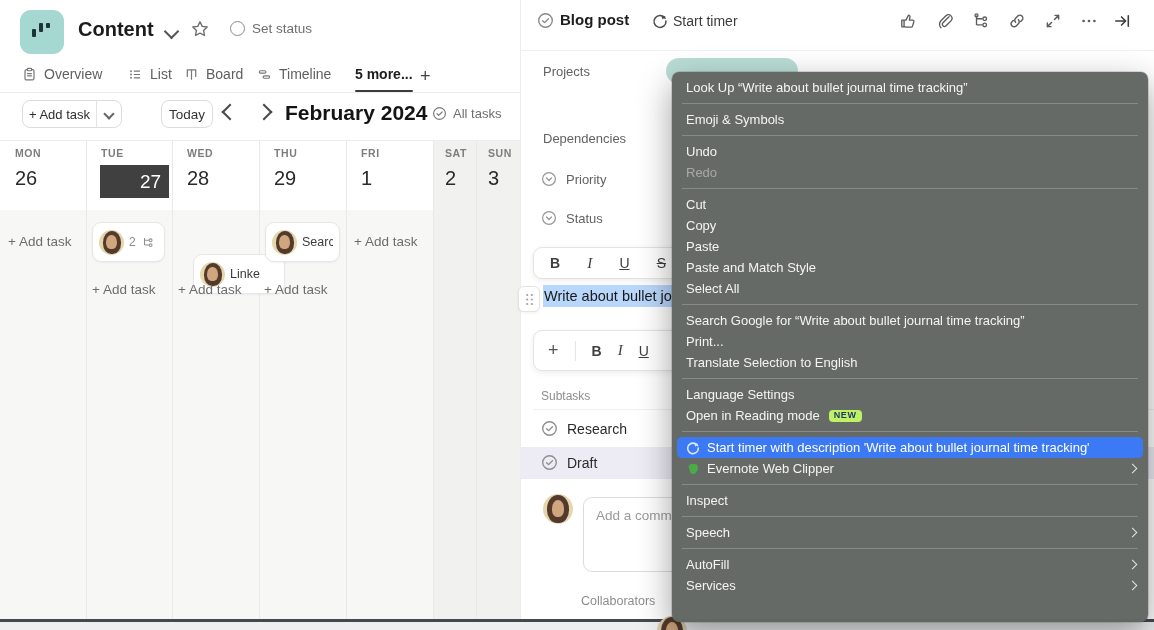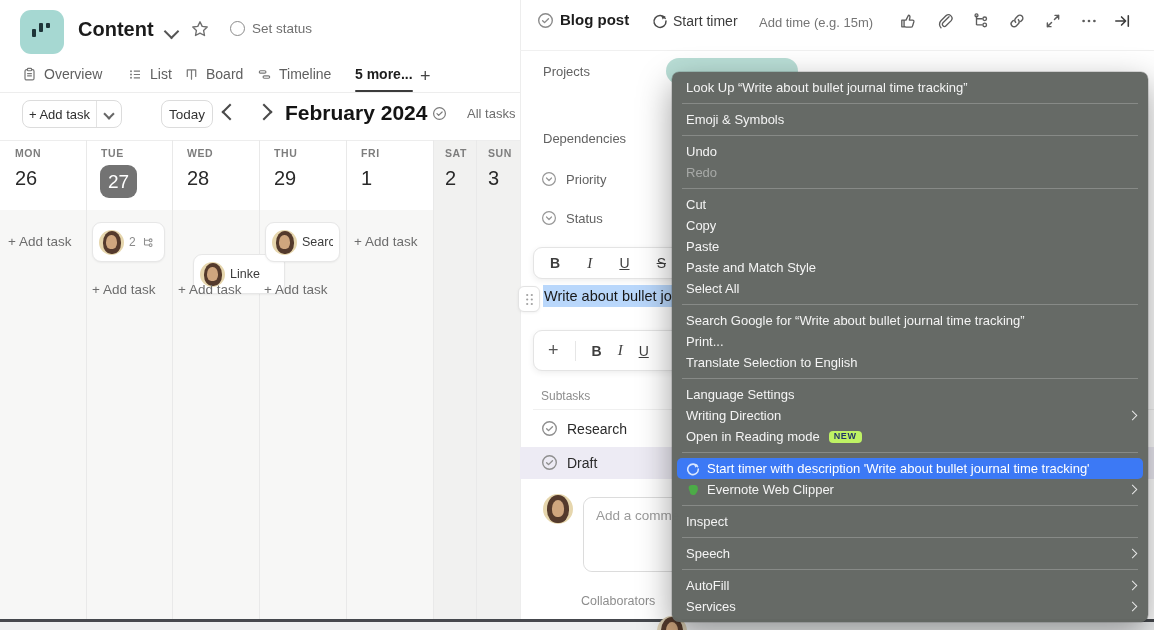--- a/index.html
+++ b/index.html
@@ -28,29 +28,29 @@
   .btn{display:flex;align-items:center;justify-content:center;background:#fff;border:1px solid #dcdcdc;border-radius:8px;font-size:13.5px;color:#333;box-sizing:border-box;}
   .addtask-btn{left:22px;top:100px;width:100px;height:28px;display:flex;align-items:stretch;border:1px solid #dcdcdc;border-radius:8px;background:#fff;box-sizing:border-box;}
   .addtask-main{flex:1;display:flex;align-items:center;justify-content:center;font-size:13px;color:#2e2e2e;border-right:1px solid #e3e3e3;}
   .addtask-arrow{width:24px;display:flex;align-items:center;justify-content:center;}
   .addtask-arrow .chev-down{width:6px;height:6px;border-color:#666;}
   .today-btn{left:161px;top:100px;width:52px;height:28px;}
   .nav-chev{width:10px;height:10px;border-left:2px solid #4a4a4a;border-bottom:2px solid #4a4a4a;}
   .prev-btn{left:224px;top:106px;transform:rotate(45deg);}
   .next-btn{left:258px;top:106px;transform:rotate(225deg);}
   .month-title{left:285px;top:101px;font-size:21px;font-weight:700;color:#141414;}
-  .all-tasks{left:432px;top:106px;display:flex;align-items:center;gap:20px;color:#6d6d6d;font-size:13px;}
+  .all-tasks{left:432px;top:106px;display:flex;align-items:center;gap:6px;color:#6d6d6d;font-size:13px;}
 
   .cal-topline{left:0;top:140px;width:520px;height:1px;background:#ededed;}
   .weekend-bg{left:433px;top:141px;width:87px;height:478px;background:#f1f1f0;}
   .cells-bg{left:0;top:210px;width:433px;height:409px;background:#f7f7f6;}
   .vline{top:140px;width:1px;height:479px;background:#e9e9e9;}
   .day-head{position:absolute;top:147px;font-size:10.5px;font-weight:700;letter-spacing:.6px;color:#7d7d7d;}
   .day-num{position:absolute;top:167px;font-size:20px;color:#2a2a2a;}
-  .day-num.sel{width:37px;height:33px;background:#737373;color:#fff;border-radius:9px;display:flex;align-items:center;justify-content:center;font-size:19px;top:165px;}
+  .day-num.sel{width:37px;height:33px;background:#404040;color:#fff;border-radius:0;display:flex;align-items:center;justify-content:center;font-size:19px;top:165px;padding-left:32px;}
   .add-task-cell{position:absolute;font-size:13.5px;color:#6d6d6d;cursor:default;}
   .task-card{position:absolute;top:222px;height:40px;background:#fff;border:1px solid #e7e7e7;border-radius:9px;box-shadow:0 1px 2px rgba(0,0,0,.05);display:flex;align-items:center;gap:5px;padding:0 6px;box-sizing:border-box;}
   .avatar{border-radius:50%;background:#e6d6ad;position:relative;overflow:hidden;flex:0 0 auto;}
   .avatar::before{content:"";position:absolute;left:14%;right:14%;top:4%;height:92%;background:#543a2c;border-radius:50% 50% 46% 46%;}
   .avatar::after{content:"";position:absolute;left:29%;right:29%;top:20%;height:58%;background:#cfa67e;border-radius:50% 50% 42% 42%;}
   .card-label{font-size:12.5px;color:#3c3c3c;white-space:nowrap;overflow:hidden;}
   .card-count{font-size:12px;color:#8a8a8a;}
 
   
   .right{left:520px;top:0;width:634px;height:619px;background:#fff;border-left:1px solid #ededed;box-sizing:border-box;}
@@ -244,21 +244,20 @@
   <svg class="abs" style="left:537px;top:12px;" width="17" height="17" viewBox="0 0 16 16" fill="none" stroke="#8a8a8a" stroke-width="1.3">
     <circle cx="8" cy="8" r="6.4"></circle>
       <path d="M5.3 8.2 l1.8 1.8 L10.8 6.4" stroke-linecap="round" stroke-linejoin="round"></path>
   </svg>
   <div class="abs panel-title">Blog post</div>
   <svg class="abs" style="left:652px;top:13px;" width="16" height="16" viewBox="0 0 16 16" fill="none">
     <path d="M13.2 5.4 A6 6 0 1 0 14 8" stroke="#4a4a4a" stroke-width="1.5" fill="none" stroke-linecap="round"></path>
     <path d="M9.2 2.2 L13.6 3.6 L10.6 6.4 Z" fill="#4a4a4a"></path>
   </svg>
   <div class="abs start-timer">Start timer</div>
-  <input class="abs add-time" placeholder="Add time (e.g. 15m)" style="">
 
   <svg class="hicon" style="left:899px;" width="18" height="18" viewBox="0 0 16 16" fill="none" stroke="#5c5c5c" stroke-width="1.2" stroke-linejoin="round">
     <path d="M2.5 7.2 h2 v6 h-2 z M4.5 12.6 c.5.6 1.2.9 2 .9 h4.1 c.7 0 1.3-.5 1.5-1.2 l1.1-3.6 c.2-.8-.3-1.5-1.1-1.5 H9.2 l.5-2.4 c.2-1-.2-1.8-1.3-1.9 L6.2 7.2 H4.5"></path>
   </svg>
   <svg class="hicon" style="left:936px;" width="18" height="18" viewBox="0 0 16 16" fill="none" stroke="#5c5c5c" stroke-width="1.2" stroke-linecap="round">
     <path d="M11.6 4.2 L6.2 9.6 a1.9 1.9 0 0 0 2.7 2.7 l4.6-4.6 a3.2 3.2 0 0 0 -4.5 -4.5 L4.4 7.8 a4.4 4.4 0 0 0 0 6.2"></path>
   </svg>
   <svg class="hicon" style="left:972px;" width="18" height="18" viewBox="0 0 16 16" fill="none" stroke="#5c5c5c" stroke-width="1.2">
     <path d="M4 3 v8.5 M4 6 h5.4 M4 11.5 h5.4"></path>
       <circle cx="11.3" cy="6" r="1.6"></circle>
@@ -391,25 +390,20 @@
         <span class="lbl">Print...</span>
       </div>
     <div class="mi">
         <span class="lbl">Translate Selection to English</span>
       </div>
     <div class="msep"></div>
     <div class="mi">
         <span class="lbl">Language Settings</span>
       </div>
     <div class="mi">
-      <span class="lbl">Writing Direction</span>
-        <span class="spacer"></span>
-        <span class="chev-sub"></span>
-    </div>
-    <div class="mi">
       <span class="lbl">Open in Reading mode</span>
       <span class="badge">NEW</span>
     </div>
     <div class="msep"></div>
     <div class="mi hl">
       <span class="mic">
         <svg width="14" height="14" viewBox="0 0 16 16" fill="none">
           <path d="M13.2 5.4 A6 6 0 1 0 14 8" stroke="#d8e6ff" stroke-width="1.8" stroke-linecap="round"></path>
           <path d="M9.2 2 L13.8 3.5 L10.6 6.5 Z" fill="#d8e6ff"></path>
         </svg>

